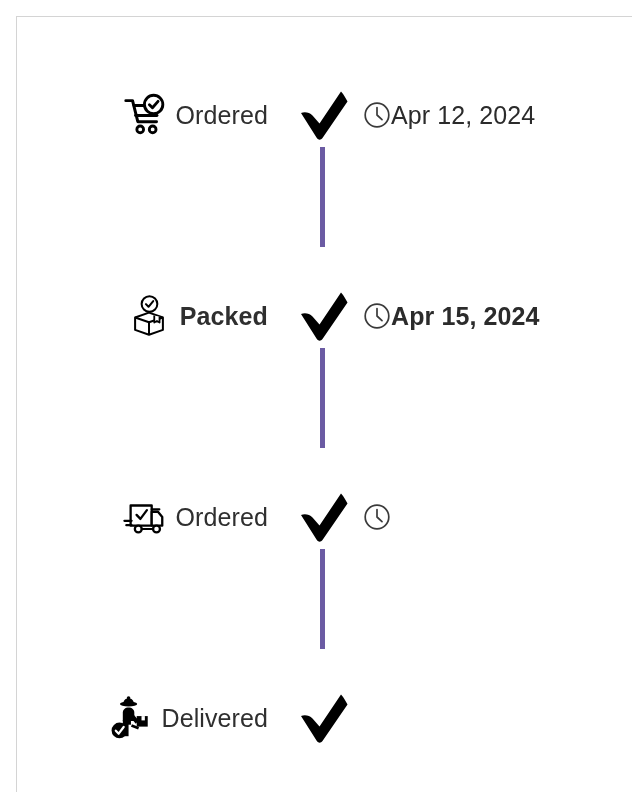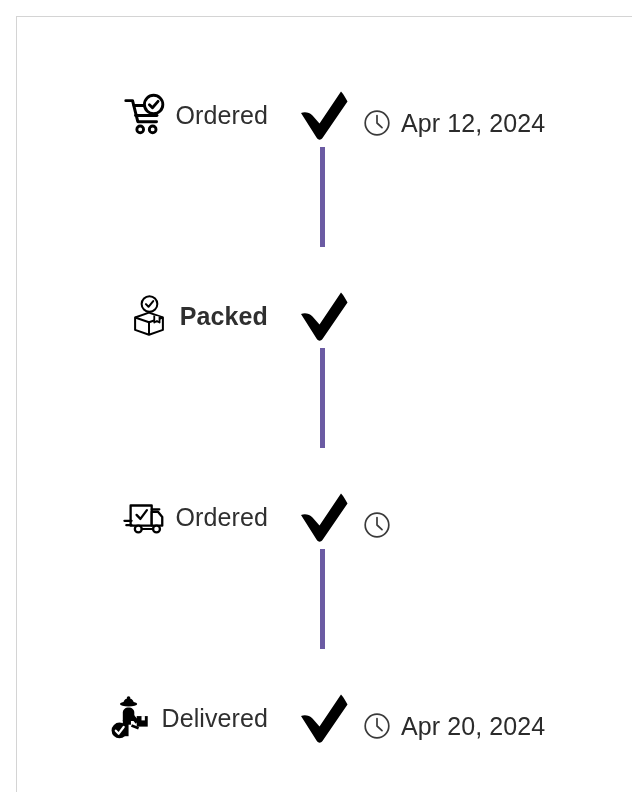--- a/index.html
+++ b/index.html
@@ -93,25 +93,24 @@
     display: flex;
     align-items: center;
     justify-content: center;
   }
   .step-check svg { display: block; width: 58px; height: 58px; }
 
   
   .step-right {
     position: absolute;
     left: 346px;
-    top: 8px;
-    height: 72px;
-    display: flex;
-    align-items: center;
-    gap: 10px;
+    top: 0;
+    height: 72px;
+    display: flex;
+    align-items: center;
   }
   .clock-icon { width: 28px; height: 28px; flex: 0 0 auto; }
   .clock-icon svg { display: block; width: 28px; height: 28px; }
   .step-date {
     font-size: 25px;
     line-height: 1;
     color: #2b2b2b;
     white-space: nowrap;
     letter-spacing: 0.1px;
   }
@@ -187,20 +186,29 @@
           </span>
           <span class="step-label">Packed</span>
         </div>
 
         <div class="step-check">
           <svg viewBox="0 0 58 58" fill="none" xmlns="http://www.w3.org/2000/svg">
             <path d="M5 27 C9 25.5 13.5 26.5 16.5 29.5 L23.5 37.5 L45 5.5 C48 9 50 12.5 51.5 15.5 L26.5 52 C24.5 54.5 22 54 20.5 51.5 Z" fill="#000"></path>
           </svg>
         </div>
 
+        <div class="step-right">
+          <span class="clock-icon">
+            <svg viewBox="0 0 28 28" fill="none" xmlns="http://www.w3.org/2000/svg">
+              <circle cx="14" cy="14" r="11.8" stroke="#3a3a3a" stroke-width="1.7"></circle>
+              <path d="M14 6.6 V14 L19 18.6" stroke="#3a3a3a" stroke-width="1.7" stroke-linecap="round" stroke-linejoin="round"></path>
+            </svg>
+          </span>
+          <span class="step-date">Apr 15, 2024</span>
+        </div>
       </div>
 
       <div class="connector connector-1"></div>
 
       <div class="step step-2">
 
         <div class="step-left">
           <span class="step-icon">
             <svg viewBox="0 0 48 48" fill="none" xmlns="http://www.w3.org/2000/svg">
               <path d="M9 12 H31 V33 H9 Z" stroke="#000" stroke-width="2.4" stroke-linejoin="round" fill="#fff"></path>
@@ -256,26 +264,17 @@
           </span>
           <span class="step-label">Delivered</span>
         </div>
 
         <div class="step-check">
           <svg viewBox="0 0 58 58" fill="none" xmlns="http://www.w3.org/2000/svg">
             <path d="M5 27 C9 25.5 13.5 26.5 16.5 29.5 L23.5 37.5 L45 5.5 C48 9 50 12.5 51.5 15.5 L26.5 52 C24.5 54.5 22 54 20.5 51.5 Z" fill="#000"></path>
           </svg>
         </div>
 
-        <div class="step-right">
-          <span class="clock-icon">
-            <svg viewBox="0 0 28 28" fill="none" xmlns="http://www.w3.org/2000/svg">
-              <circle cx="14" cy="14" r="11.8" stroke="#3a3a3a" stroke-width="1.7"></circle>
-              <path d="M14 6.6 V14 L19 18.6" stroke="#3a3a3a" stroke-width="1.7" stroke-linecap="round" stroke-linejoin="round"></path>
-            </svg>
-          </span>
-          <span class="step-date">Apr 20, 2024</span>
-        </div>
       </div>
 
     </div>
   </div>
 </div>
 
 </body></html>

